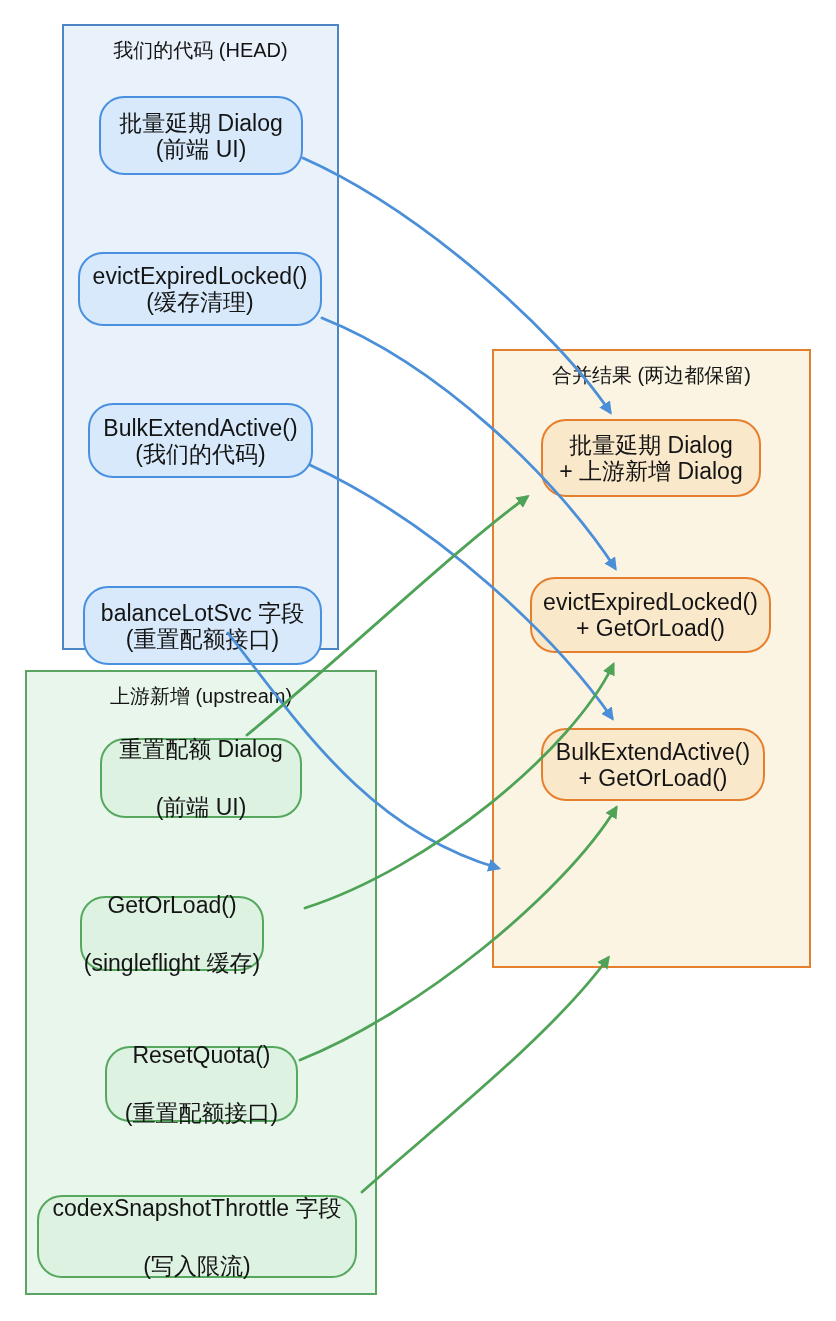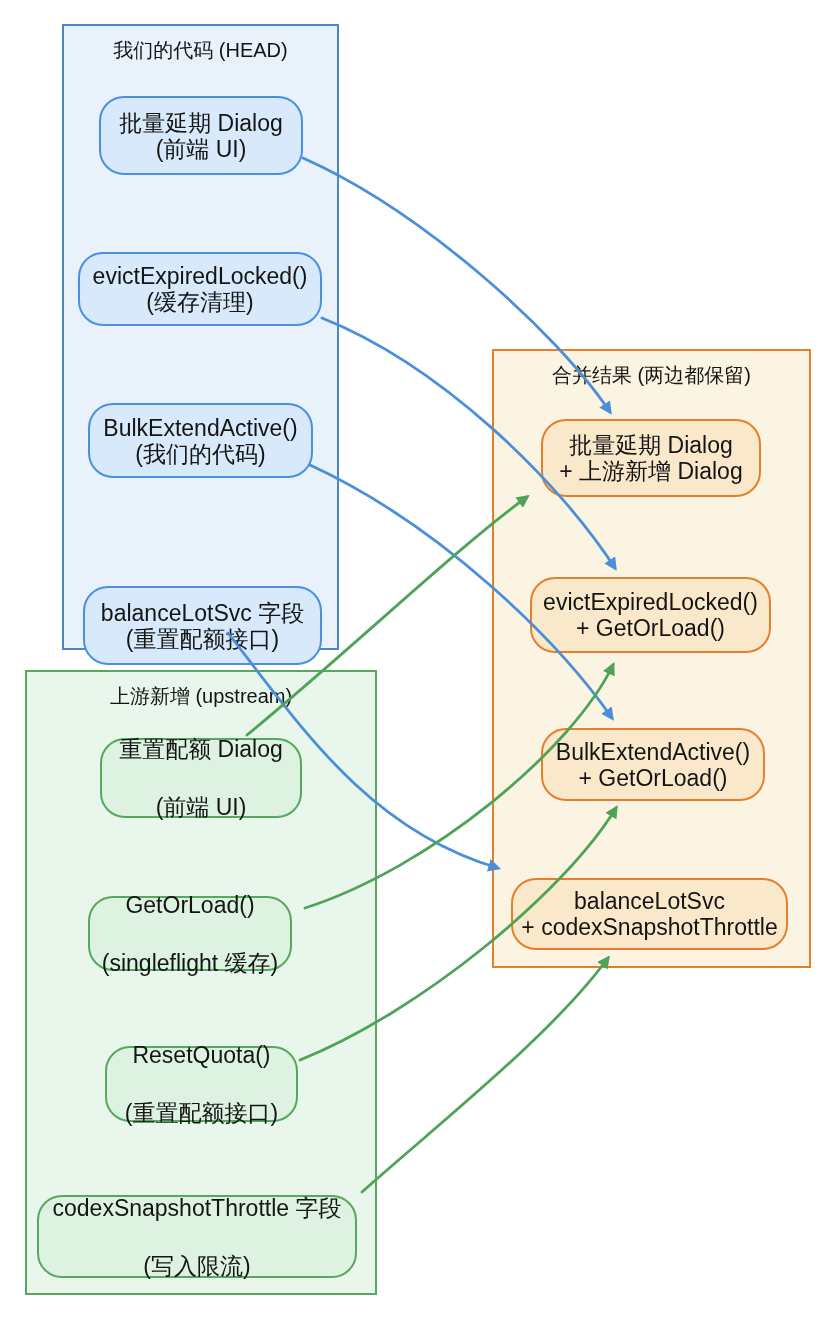--- a/index.html
+++ b/index.html
@@ -63,21 +63,21 @@
   </div>
   <div class="node node-blue" style="left:83px;top:586px;width:239px;height:79px">
     <span>balanceLotSvc 字段</span>
     <span>(重置配额接口)</span>
   </div>
 
   <div class="node node-green" style="left:100px;top:738px;width:202px;height:80px">
     <span>重置配额 Dialog</span>
     <span>(前端 UI)</span>
   </div>
-  <div class="node node-green" style="left:88px;top:896px;width:204px;height:75px">
+  <div class="node node-green" style="left:80px;top:896px;width:184px;height:75px">
     <span>GetOrLoad()</span>
     <span>(singleflight 缓存)</span>
   </div>
   <div class="node node-green" style="left:37px;top:1195px;width:320px;height:83px">
     <span>codexSnapshotThrottle 字段</span>
     <span>(写入限流)</span>
   </div>
   <div class="node node-green" style="left:105px;top:1046px;width:193px;height:76px">
     <span>ResetQuota()</span>
     <span>(重置配额接口)</span>
@@ -88,24 +88,20 @@
     <span>+ 上游新增 Dialog</span>
   </div>
   <div class="node node-orange" style="left:530px;top:577px;width:241px;height:76px">
     <span>evictExpiredLocked()</span>
     <span>+ GetOrLoad()</span>
   </div>
   <div class="node node-orange" style="left:541px;top:728px;width:224px;height:73px">
     <span>BulkExtendActive()</span>
     <span>+ GetOrLoad()</span>
   </div>
-  <div class="node node-orange" style="left:511px;top:878px;width:277px;height:72px">
-    <span>balanceLotSvc</span>
-    <span>+ codexSnapshotThrottle</span>
-  </div>
 
   <svg class="edges" width="836" height="1321" viewBox="0 0 836 1321">
     <defs>
       <marker id="arrow-blue" viewBox="0 0 10 10" refX="7.5" refY="5" markerWidth="4.6" markerHeight="4.6" orient="auto-start-reverse" markerUnits="strokeWidth">
         <path d="M0,0 L10,5 L0,10 z" class="mh-blue"></path>
       </marker>
       <marker id="arrow-green" viewBox="0 0 10 10" refX="7.5" refY="5" markerWidth="4.6" markerHeight="4.6" orient="auto-start-reverse" markerUnits="strokeWidth">
         <path d="M0,0 L10,5 L0,10 z" class="mh-green"></path>
       </marker>
     </defs>

